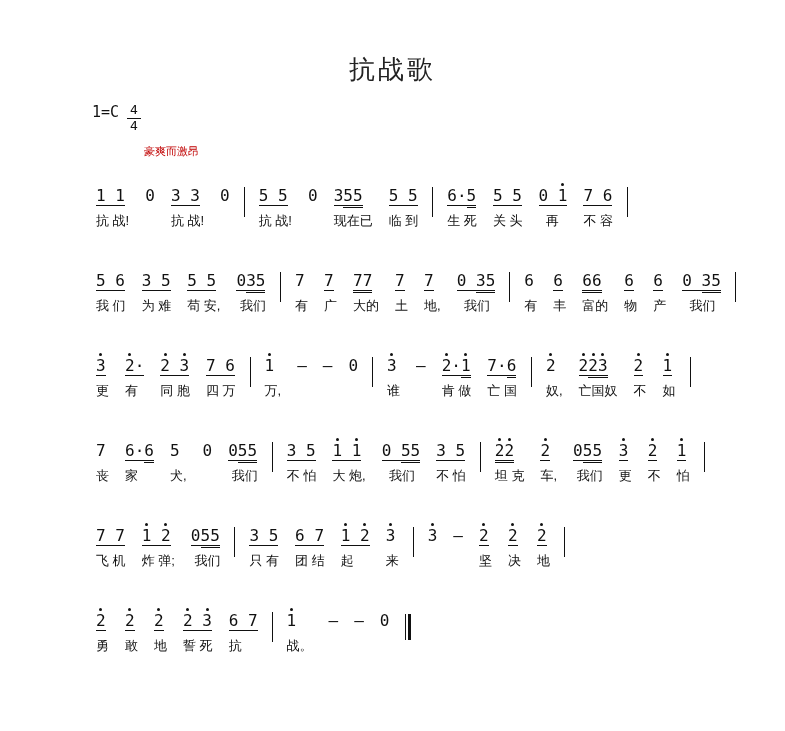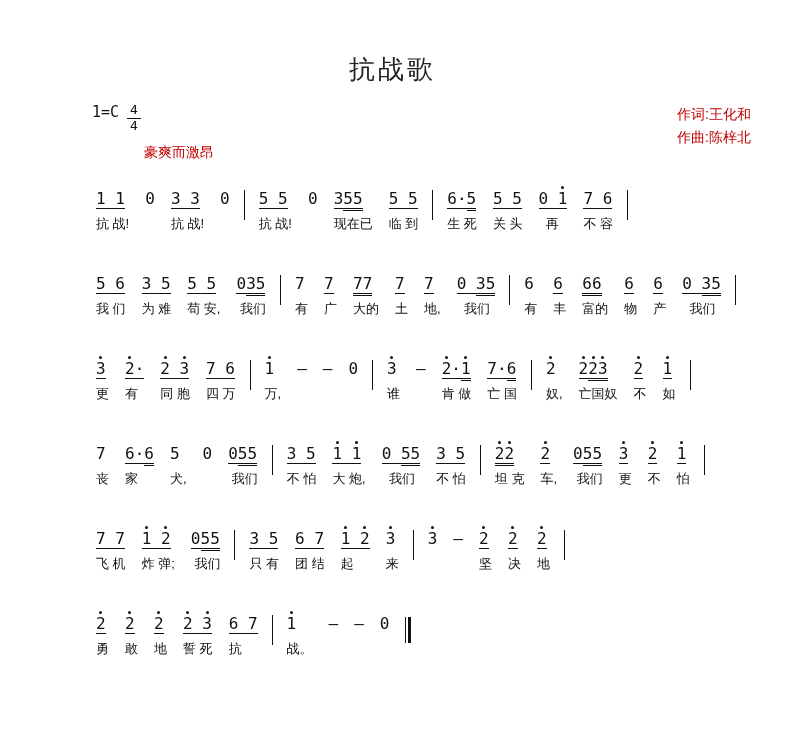--- a/index.html
+++ b/index.html
@@ -33,21 +33,21 @@
   }
   .ts{
     display:inline-flex;flex-direction:column;align-items:center;
     margin-left:8px;font-size:13px;line-height:1.15;
     font-family:"DejaVu Sans Mono", monospace;
   }
   .ts-num{border-bottom:1px solid #111;padding:0 3px;}
   .ts-den{padding:0 3px;}
   .tempo{
     margin:10px 0 0 52px;
-    font-size:14px;
+    font-size:11px;
     color:var(--accent,#c00000);
   }
   .credits{
     font-size:14px;
     line-height:1.65;
     color:var(--accent,#c00000);
     text-align:left;
     padding-right:4px;
   }
 
@@ -121,24 +121,20 @@
     <div>
       <div class="key-line">
         <span>1=C</span>
         <span class="ts">
           <span class="ts-num">4</span>
           <span class="ts-den">4</span>
         </span>
       </div>
       <div class="tempo">豪爽而激昂</div>
     </div>
-    <div class="credits">
-      <div>作词:王化和</div>
-      <div>作曲:陈梓北</div>
-    </div>
   </div>
 
   <div class="score">
       <div class="score-line">
         <div class="measure">
           <div class="unit">
             <div class="note-row"><span class="tok u1"><span class="ch">1</span><span class="ch"> </span><span class="ch">1</span></span></div>
             <div class="lyric">抗 战!</div>
           </div>
           <div class="unit">

